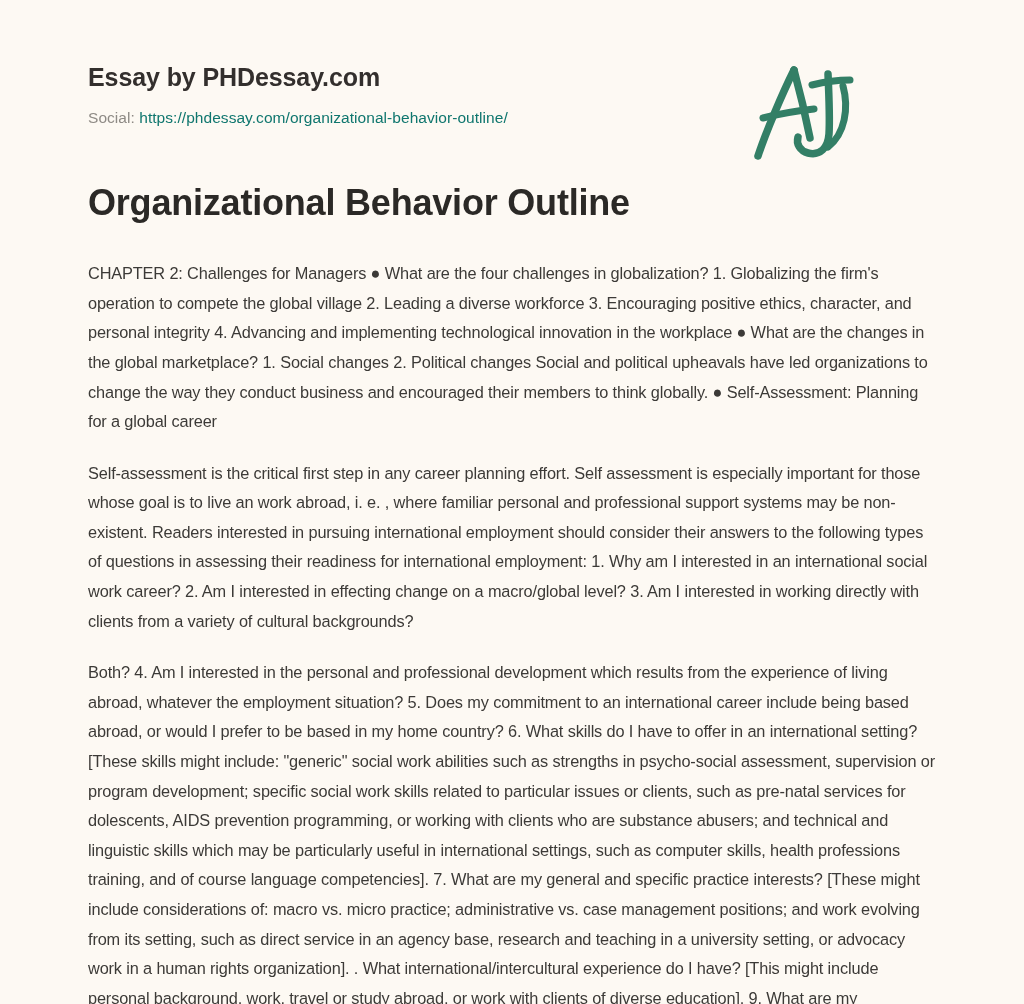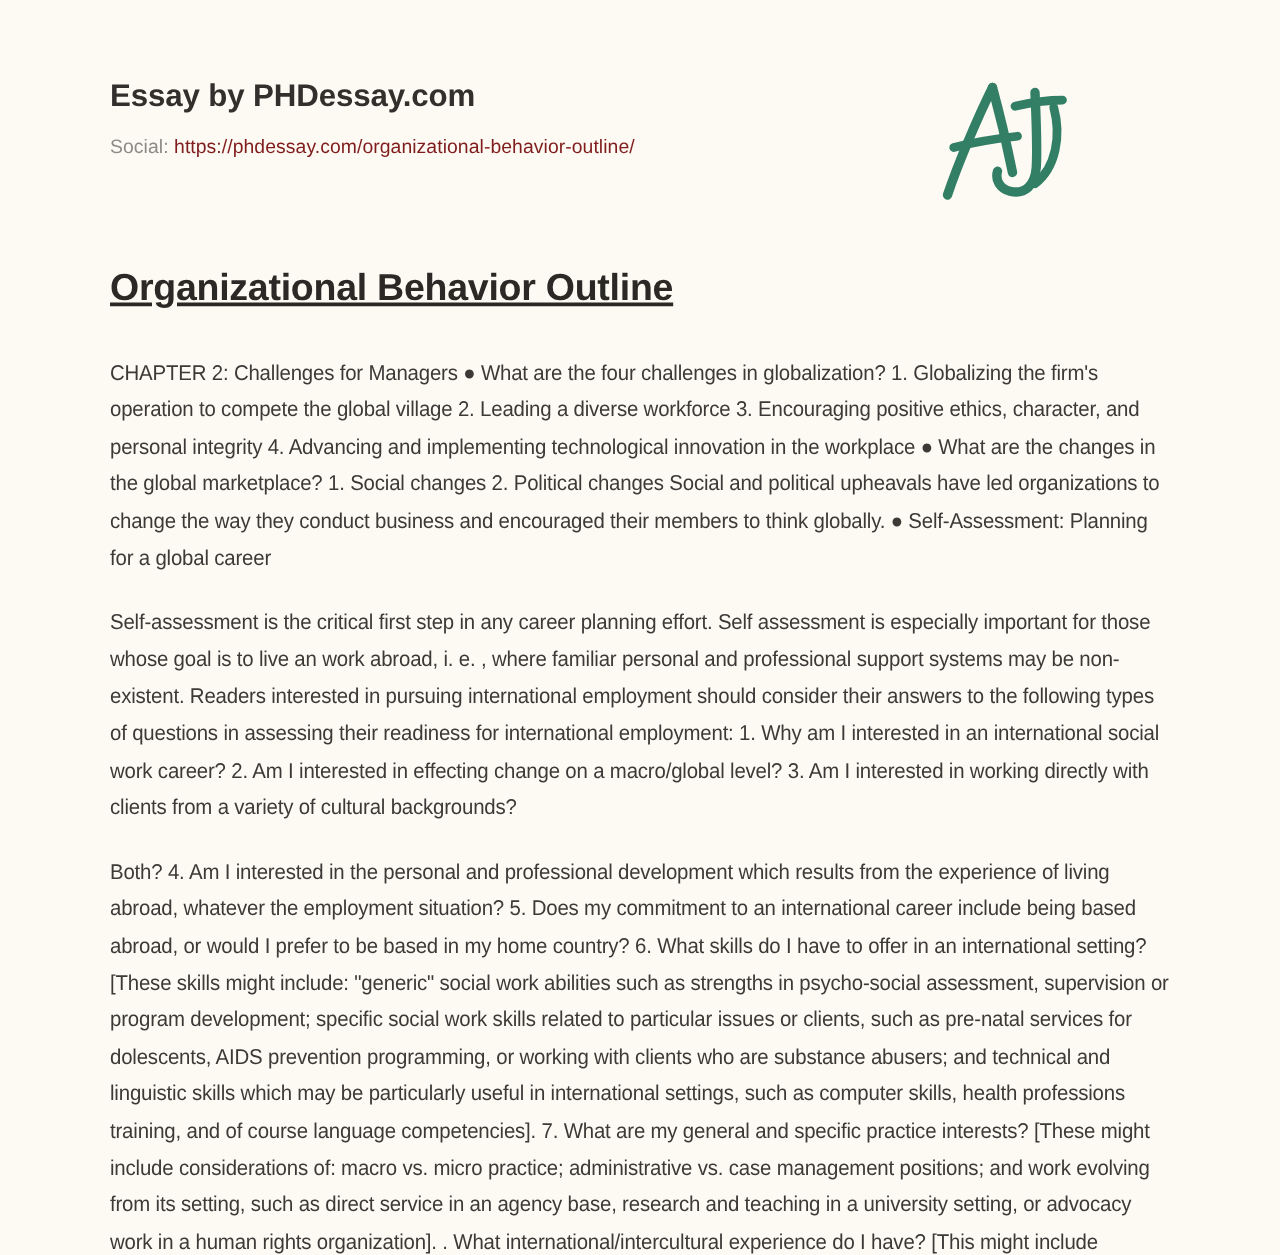--- a/index.html
+++ b/index.html
@@ -35,45 +35,44 @@
     line-height: 1.2;
   }
   .source-line {
     margin-top: 16px;
     font-size: 15.5px;
     line-height: 1.3;
     color: #8E8A85;
     letter-spacing: 0.05px;
   }
   .source-link {
-    color: #7f1d1d;
+    color: #0f766e;
     text-decoration: none;
   }
   
   .logo {
     position: absolute;
     top: 52px;
     right: 72px;
     width: 120px;
     height: 115px;
   }
   .logo svg {
     display: block;
     width: 120px;
     height: 115px;
   }
   
   .doc-title {
-    margin-top: 84px;
-    font-size: 30px;
+    margin-top: 52px;
+    font-size: 36px;
     font-weight: bold;
     color: #2B2926;
     letter-spacing: -0.2px;
     line-height: 1.25;
-    text-decoration: underline;
   }
   
   .article {
     margin-top: 34px;
   }
   .article p {
     margin: 0 0 22px 0;
     font-size: 17.1px;
     line-height: 29.6px;
     color: #3C3A37;

